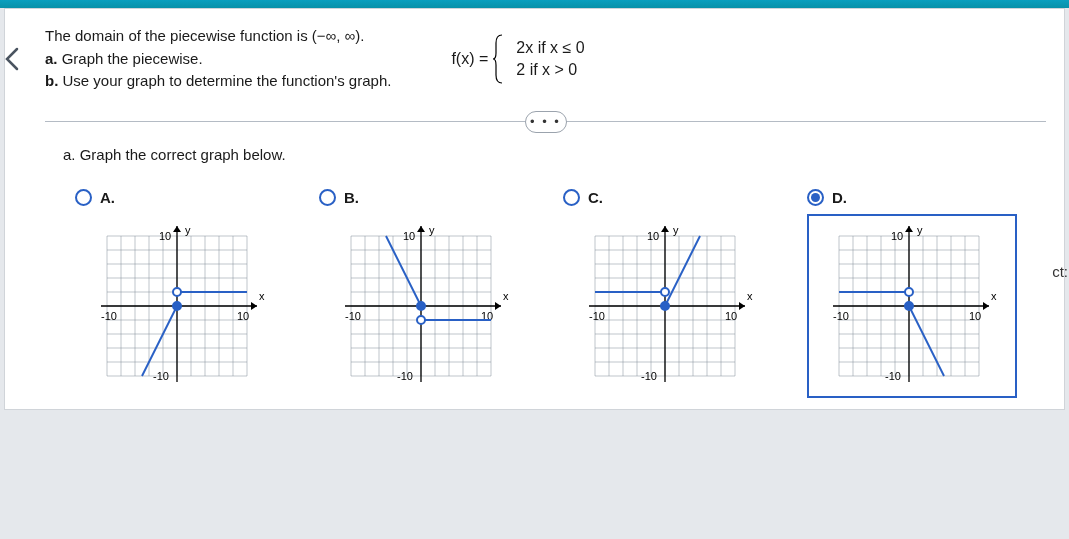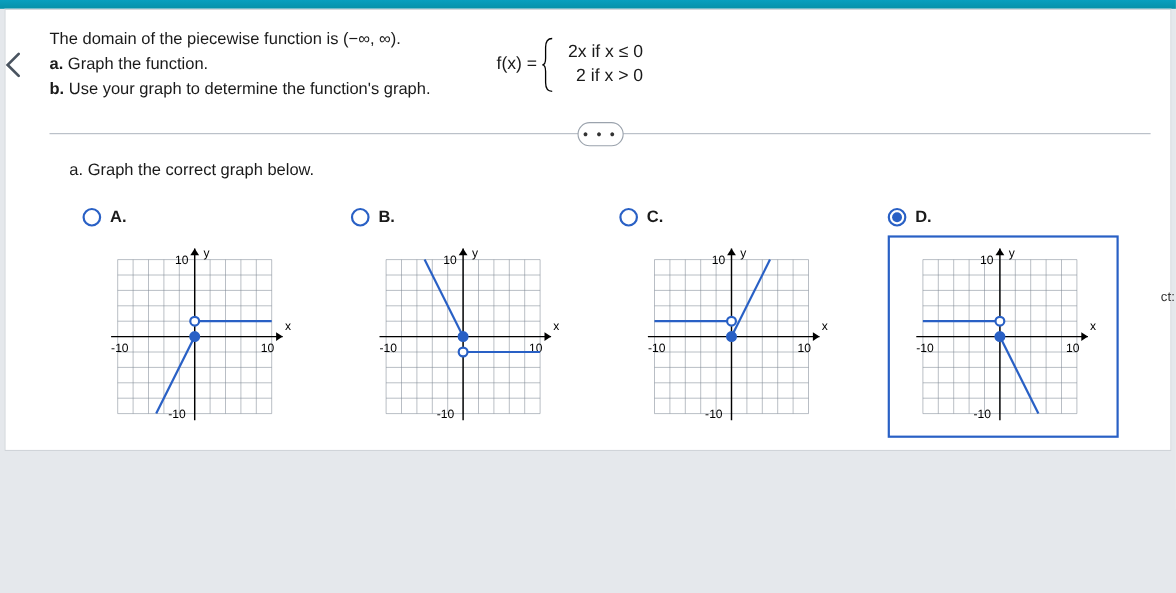--- a/index.html
+++ b/index.html
@@ -39,21 +39,20 @@
     padding-top: 4px;
   }
   .qtext { line-height: 1.5; max-width: 480px; }
   .qtext b { font-weight: bold; }
   .func-def {
     display: flex;
     align-items: center;
     gap: 4px;
     font-size: 16px;
     margin-left: 20px;
-    text-align: right;
   }
   .brace-col { display:flex; align-items:center; }
   .cases { display: flex; flex-direction: column; gap: 4px; padding: 4px 0 4px 6px; }
   .divider {
     border-top: 1px solid #b4bbc4;
     margin: 28px 0 18px 22px;
     position: relative;
   }
   .ellipsis-pill {
     position: absolute;
@@ -123,40 +122,40 @@
   .axis-line { stroke: #000; stroke-width: 1.3; }
   .axis-lbl { font-size: 11px; fill: #000; font-family: Arial; }
   .tick-lbl { font-size: 11px; fill: #000; font-family: Arial; }
   .plot-line { stroke: #2960c5; stroke-width: 2; fill: none; }
   .dot-open { fill: #fff; stroke: #2960c5; stroke-width: 2; }
   .dot-closed { fill: #2960c5; stroke: #2960c5; stroke-width: 2; }
   .side-tab {
     position: absolute;
     right: -4px;
     top: 254px;
-    font-size: 12px;
+    font-size: 15px;
     color: #333;
   }
 </style>
 </head>
 <body>
 
 <div class="top-bar"></div>
 <div class="page">
 
   <div class="back-arrow">
     <svg width="20" height="28" viewBox="0 0 20 28">
         <path d="M14 4 L4 14 L14 24" stroke="#4a5460" stroke-width="2.5" fill="none" stroke-linecap="round"></path>
       </svg>
   </div>
 
   <div class="question-top">
     <div class="qtext">
       <span>The domain of the piecewise function is </span><span>(−∞, ∞)</span><span>.</span><br>
-      <b>a.</b><span> Graph the function.</span><br>
+      <b>a.</b><span> Graph the piecewise.</span><br>
       <b>b.</b><span> Use your graph to determine the function's graph.</span>
     </div>
     <div class="func-def">
       <span>f(x) = </span>
       <span class="brace-col">
         <svg width="14" height="52" viewBox="0 0 14 52">
           <path d="M10 2 Q4 2 4 10 L4 20 Q4 26 1 26 Q4 26 4 32 L4 42 Q4 50 10 50" stroke="#000" stroke-width="1.2" fill="none"></path>
         </svg>
       </span>
       <div class="cases">

